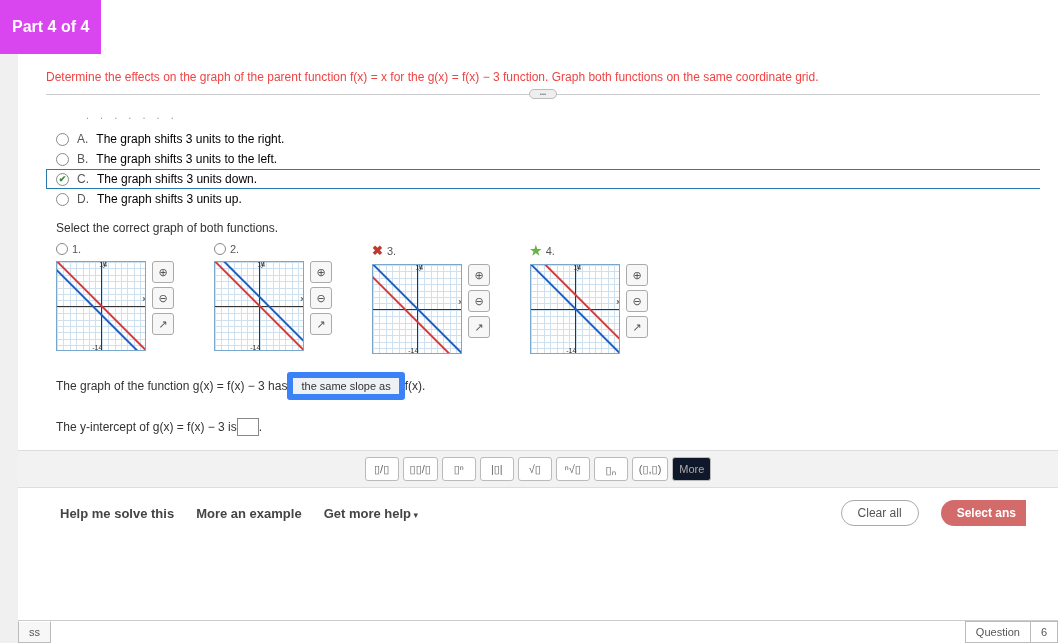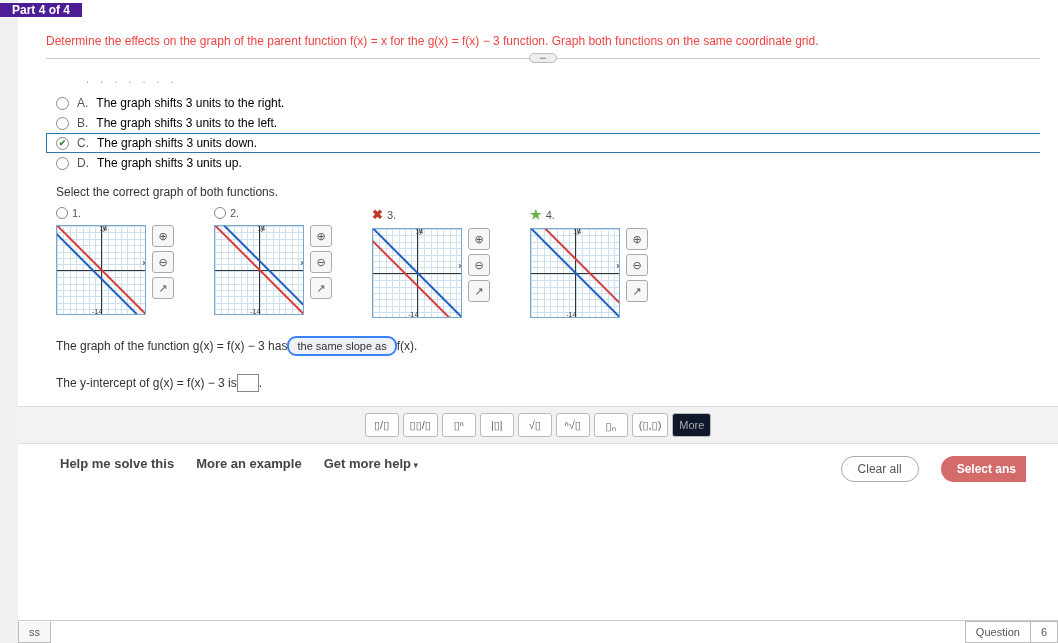--- a/index.html
+++ b/index.html
@@ -1,18 +1,18 @@
 <!DOCTYPE html>
 <html><head>
 <meta charset="utf-8">
 <style>
   * { box-sizing: border-box; margin: 0; padding: 0; font-family: Arial, Helvetica, sans-serif; }
   body { background: #f0f0f0; width: 1058px; height: 643px; overflow: hidden; position: relative; }
   .page { background: #fff; margin-left: 18px; height: 100%; position: relative; }
-  .part-header { background: #4c1d95; color: #fff; padding: 0 12px; font-size: 12px; font-weight: bold; margin-left: -18px; display: inline-block; }
+  .part-header { background: #d946ef; color: #fff; padding: 18px 12px; font-size: 16px; font-weight: bold; margin-left: -18px; display: inline-block; }
   .content { padding: 12px 18px 0 28px; }
   .prompt { font-size: 12px; color: #ef4444; padding: 4px 0 10px; }
   .hr { border-top: 1px solid #ccc; position: relative; margin-bottom: 10px; }
   .hr .pill { position: absolute; left: 50%; top: -6px; transform: translateX(-50%); background: #eee; border: 1px solid #bbb; border-radius: 8px; width: 28px; height: 10px; font-size: 6px; text-align: center; line-height: 8px; color: #777; }
   .dots-row { font-size: 11px; color: #999; padding: 4px 0 8px 40px; letter-spacing: 4px; }
   .options { font-size: 12px; }
   .opt { display: flex; align-items: center; gap: 8px; padding: 3px 0 3px 10px; }
   .opt.selected { border: 1px solid #2a7ab0; border-right: none; padding: 2px 0 2px 9px; }
   .radio { width: 13px; height: 13px; border: 1.5px solid #888; border-radius: 50%; display: inline-flex; align-items: center; justify-content: center; flex: 0 0 13px; }
   .radio.check::after { content: "✔"; font-size: 9px; color: #3a8a3a; font-weight: bold; }
@@ -34,26 +34,26 @@
   .axis-y { position: absolute; top: 0; bottom: 0; left: 50%; border-left: 1.2px solid #333; }
   .ylab { position: absolute; left: 52%; top: -2px; font-size: 7px; color: #333; }
   .xlab { position: absolute; top: 38%; right: -1px; font-size: 7px; color: #333; }
   .tick14 { position: absolute; font-size: 7px; color: #333; }
   .line { position: absolute; width: 2px; height: 160%; top: -30%; transform-origin: center; transform: rotate(-45deg); }
   .line.blue { background: #1f5fbf; }
   .line.red  { background: #d63a3a; }
   .graph-tools { display: flex; flex-direction: column; gap: 4px; }
   .tool-btn { width: 22px; height: 22px; border: 1px solid #aaa; border-radius: 3px; background: #f7f7f7; display: flex; align-items: center; justify-content: center; font-size: 11px; color: #555; cursor: pointer; }
   .statement { font-size: 12px; color: #333; margin: 18px 0 6px 10px; display: flex; align-items: center; flex-wrap: wrap; }
-  .chip { background: #eef1f6; border: 2px solid #3b82f6; border-radius: 9px; padding: 2px 8px; font-size: 11px; }
+  .chip { background: #eef1f6; border: 6px solid #3b82f6; border-radius: 3px; padding: 2px 8px; font-size: 11px; }
   .answer-box { width: 22px; height: 18px; border: 1px solid #888; display: inline-block; vertical-align: middle; }
   .pal-row { background: #f2f2f2; border-top: 1px solid #ddd; border-bottom: 1px solid #ddd; padding: 6px 0; margin: 14px -18px 0 -28px; display: flex; justify-content: center; gap: 4px; }
   .pal-btn { min-width: 34px; height: 24px; border: 1px solid #bbb; border-radius: 3px; background: #fff; font-size: 11px; color: #666; display: flex; align-items: center; justify-content: center; cursor: pointer; padding: 0 6px; }
   .pal-btn.ghost { background: #0f172a; color: #aaa; }
-  .footer-row { display: flex; padding: 12px 14px; gap: 22px; font-size: 13px; font-weight: bold; color: #444; }
+  .footer-row { display: flex; align-items: center; padding: 12px 14px; gap: 22px; font-size: 13px; font-weight: bold; color: #444; }
   .footer-row .link { cursor: pointer; }
   .footer-row .drop::after { content: " ▾"; font-size: 9px; font-weight: normal; }
   .spacer { flex: 1; }
   .btn-clear { border: 1.5px solid #aaa; background: #fff; border-radius: 16px; padding: 5px 16px; font-size: 12px; cursor: pointer; color: #555; }
   .btn-check { background: #d36b6b; color: #fff; border: none; border-radius: 16px 0 0 16px; padding: 6px 10px 6px 16px; font-size: 12px; font-weight: bold; cursor: pointer; }
   .bottom-bar { position: absolute; left: 0; right: 0; bottom: 0; border-top: 1px solid #ccc; display: flex; align-items: center; font-size: 11px; color: #555; }
   .tab-ss { border: 1px solid #bbb; border-top-color: #fff; padding: 4px 10px; margin-left: 0; background: #f7f7f7; }
   .q-box { margin-left: auto; display: flex; align-items: stretch; }
   .q-lab { border: 1px solid #bbb; padding: 4px 10px; text-align: right; }
   .q-num { border: 1px solid #bbb; border-left: none; padding: 4px 10px; }

